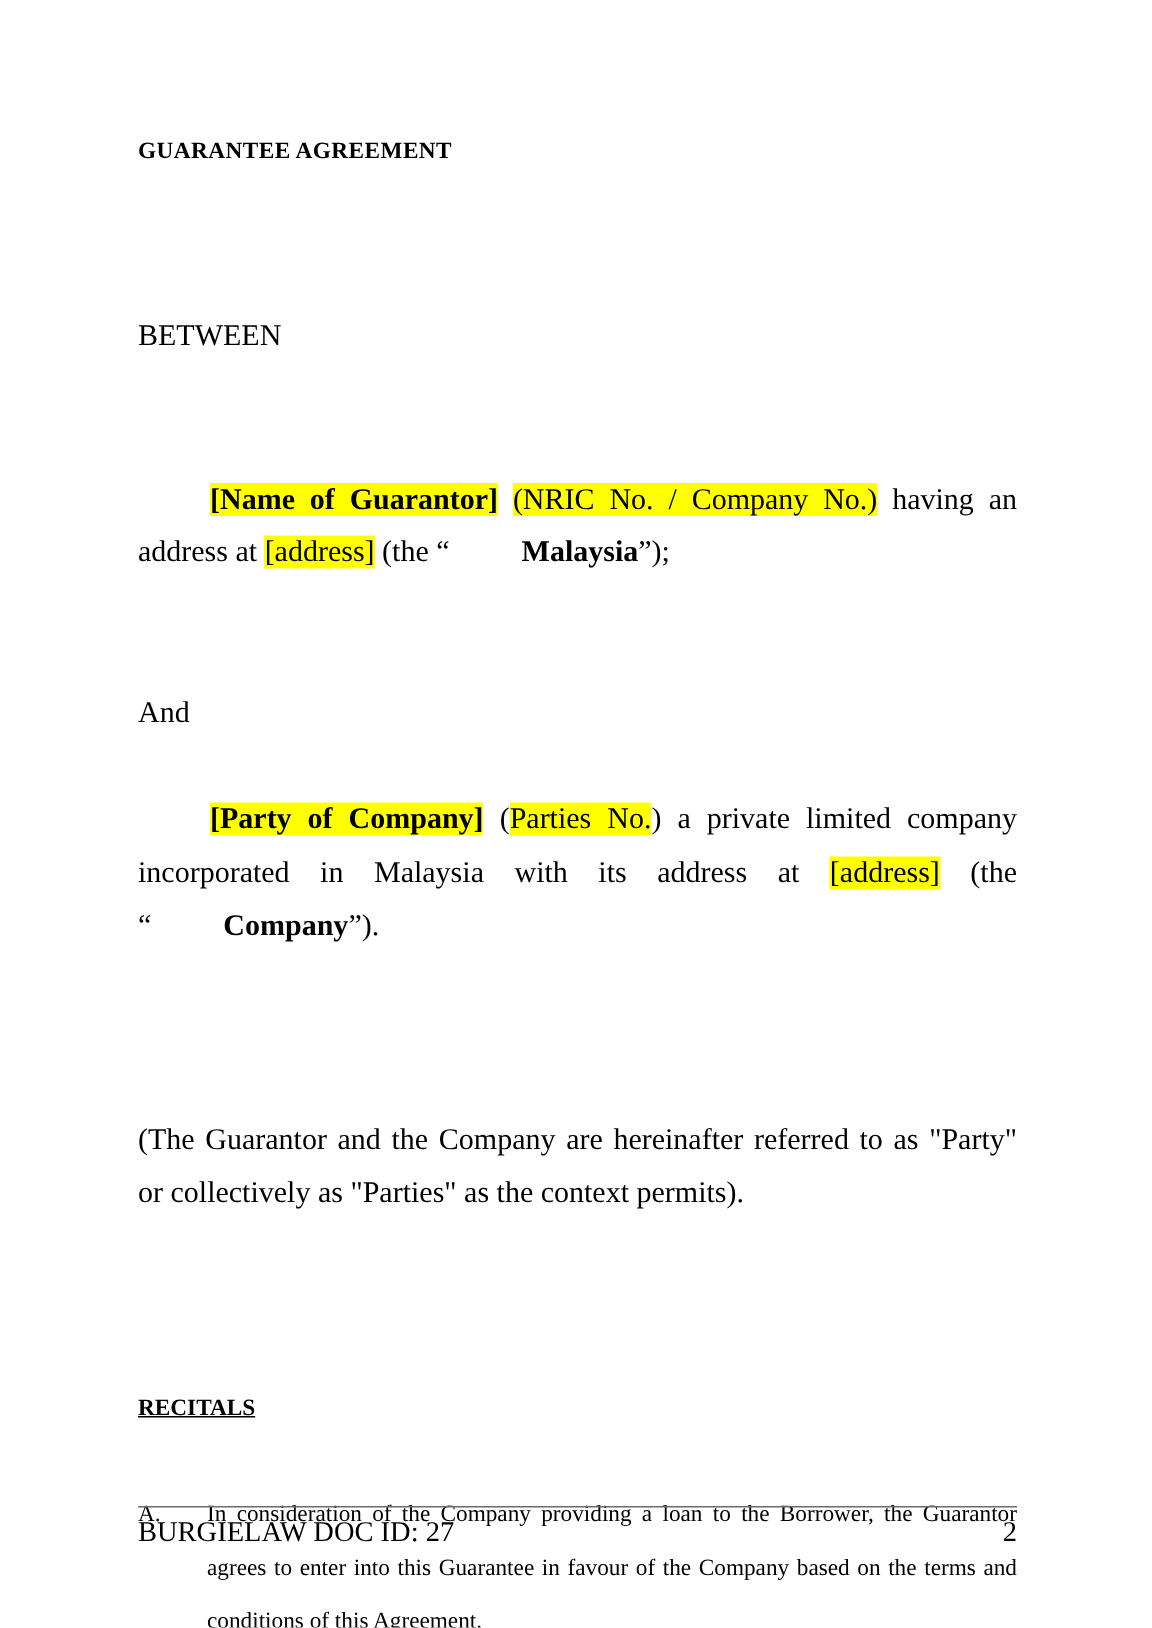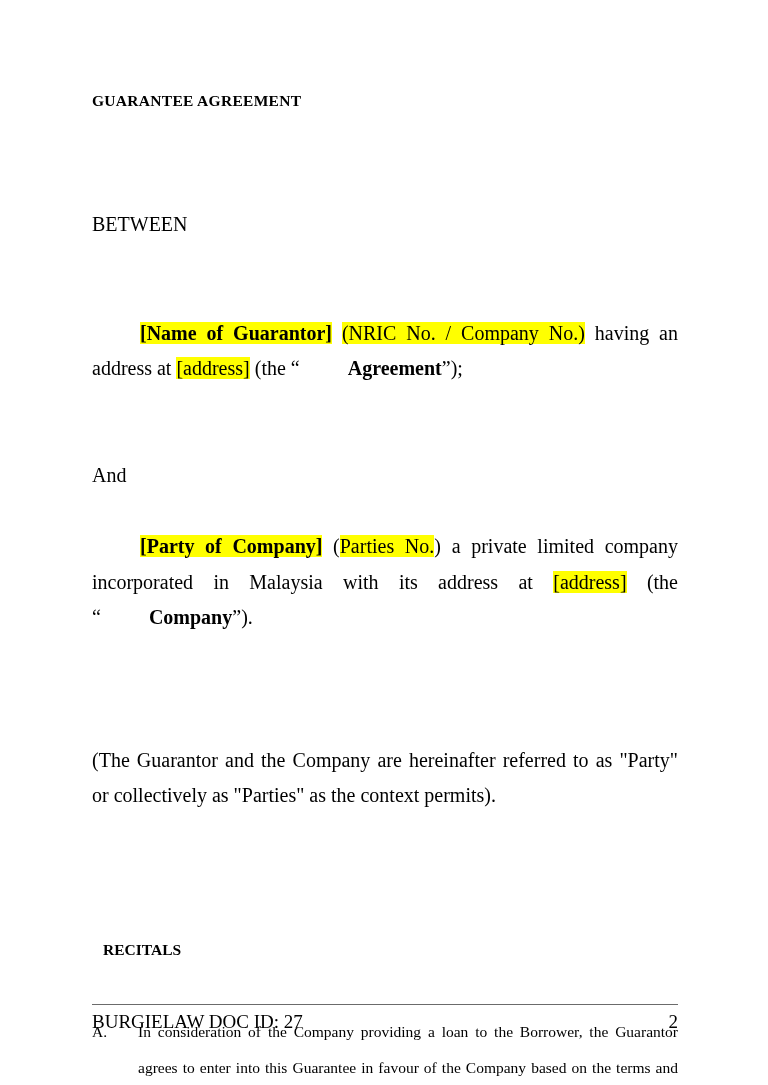--- a/index.html
+++ b/index.html
@@ -44,22 +44,23 @@
   }
   .para-between { padding-top: 97px; }
   .para-guarantor { padding-top: 73px; }
   .para-and { padding-top: 71px; }
   .para-company { padding-top: 36px; }
   .para-parties { padding-top: 107px; }
   .heading-recitals {
     font-size: 15.5px;
     font-weight: bold;
     line-height: 35.5px;
-    margin: 11px;
+    margin: 0;
     padding-top: 107px;
+    text-decoration: underline;
   }
   .recital-row {
     display: flex;
     padding-top: 36px;
   }
   .recital-label {
     width: 46px;
     flex: 0 0 46px;
     font-size: 15.5px;
     line-height: 35.5px;
@@ -101,21 +102,21 @@
 <body>
 
 <div class="page">
 
   <div class="content">
 
     <div class="doc-title">GUARANTEE AGREEMENT</div>
 
     <div class="para para-between">BETWEEN</div>
 
-    <div class="para para-guarantor"><span class="hl b">[Name of Guarantor]</span><span> </span><span class="hl">(NRIC No. / Company No.)</span><span> having an address at </span><span class="hl">[address]</span><span> (the “</span><span class="b">Agreement</span><span>”);</span></div>
+    <div class="para para-guarantor"><span class="hl b">[Name of Guarantor]</span><span> </span><span class="hl">(NRIC No. / Company No.)</span><span> having an address at </span><span class="hl">[address]</span><span> (the “</span><span class="b">Malaysia</span><span>”);</span></div>
 
     <div class="para para-and">And</div>
 
     <div class="para para-company"><span class="hl b">[Party of Company]</span><span> (</span><span class="hl">Parties No.</span><span>)</span><span> a private limited company incorporated in Malaysia with its address at </span><span class="hl">[address]</span><span> (the “</span><span class="b">Company</span><span>”).</span></div>
 
     <div class="para para-parties">(The Guarantor and the Company are hereinafter referred to as "Party" or collectively as "Parties" as the context permits).</div>
 
     <div class="heading-recitals">RECITALS</div>
 
     <div class="recital-row">

